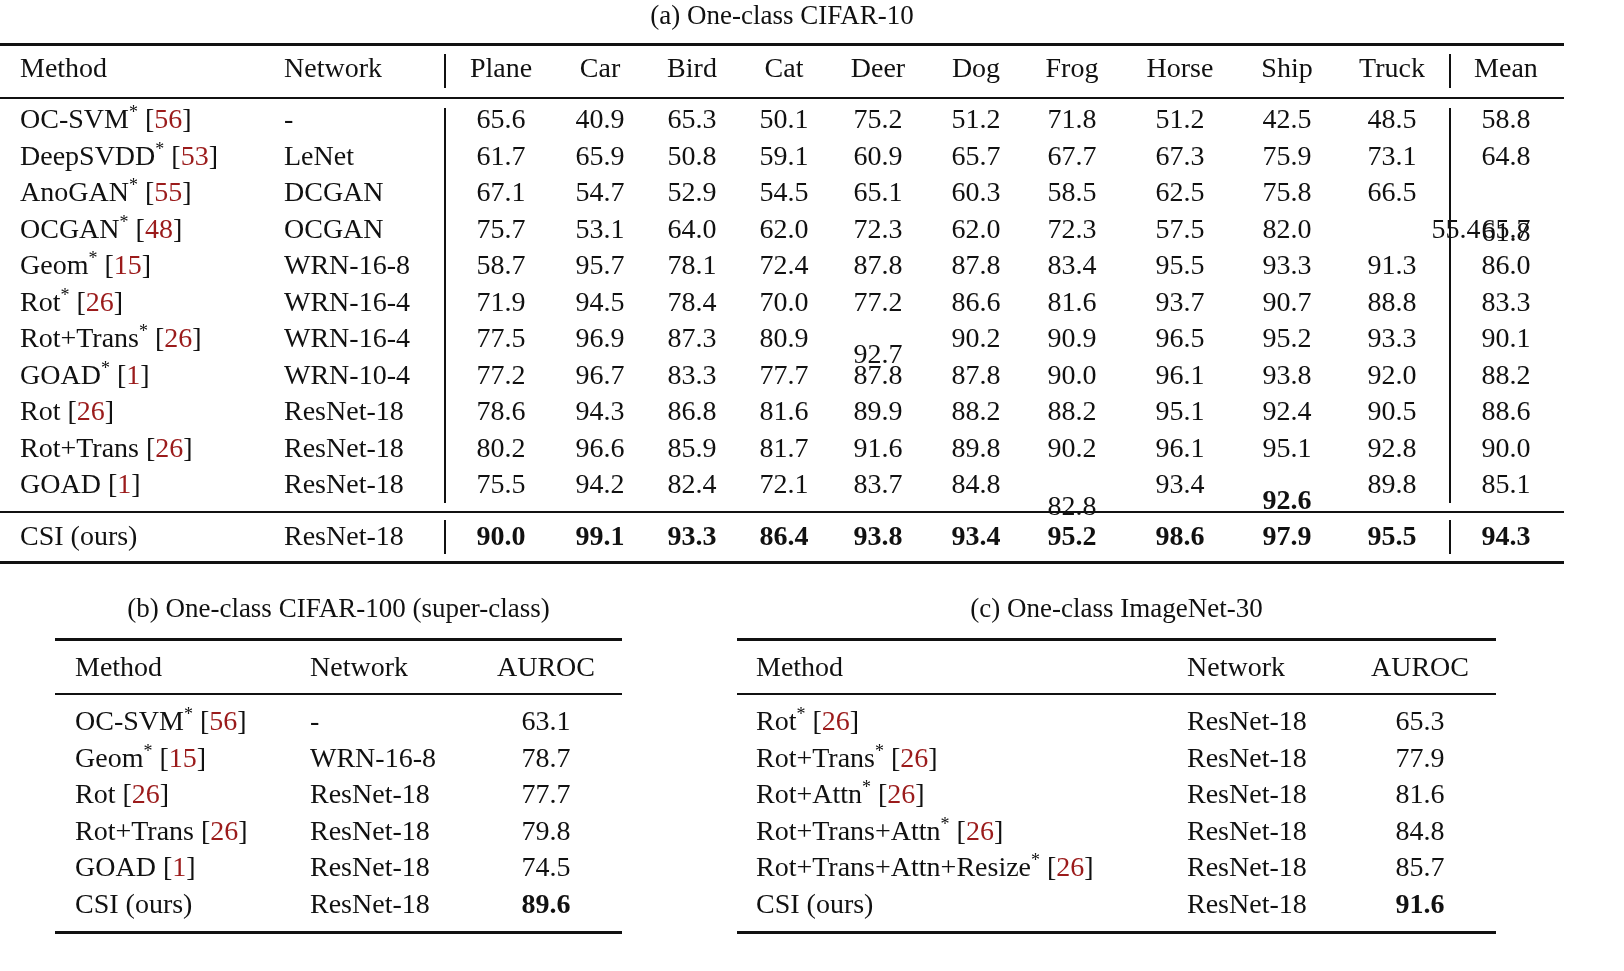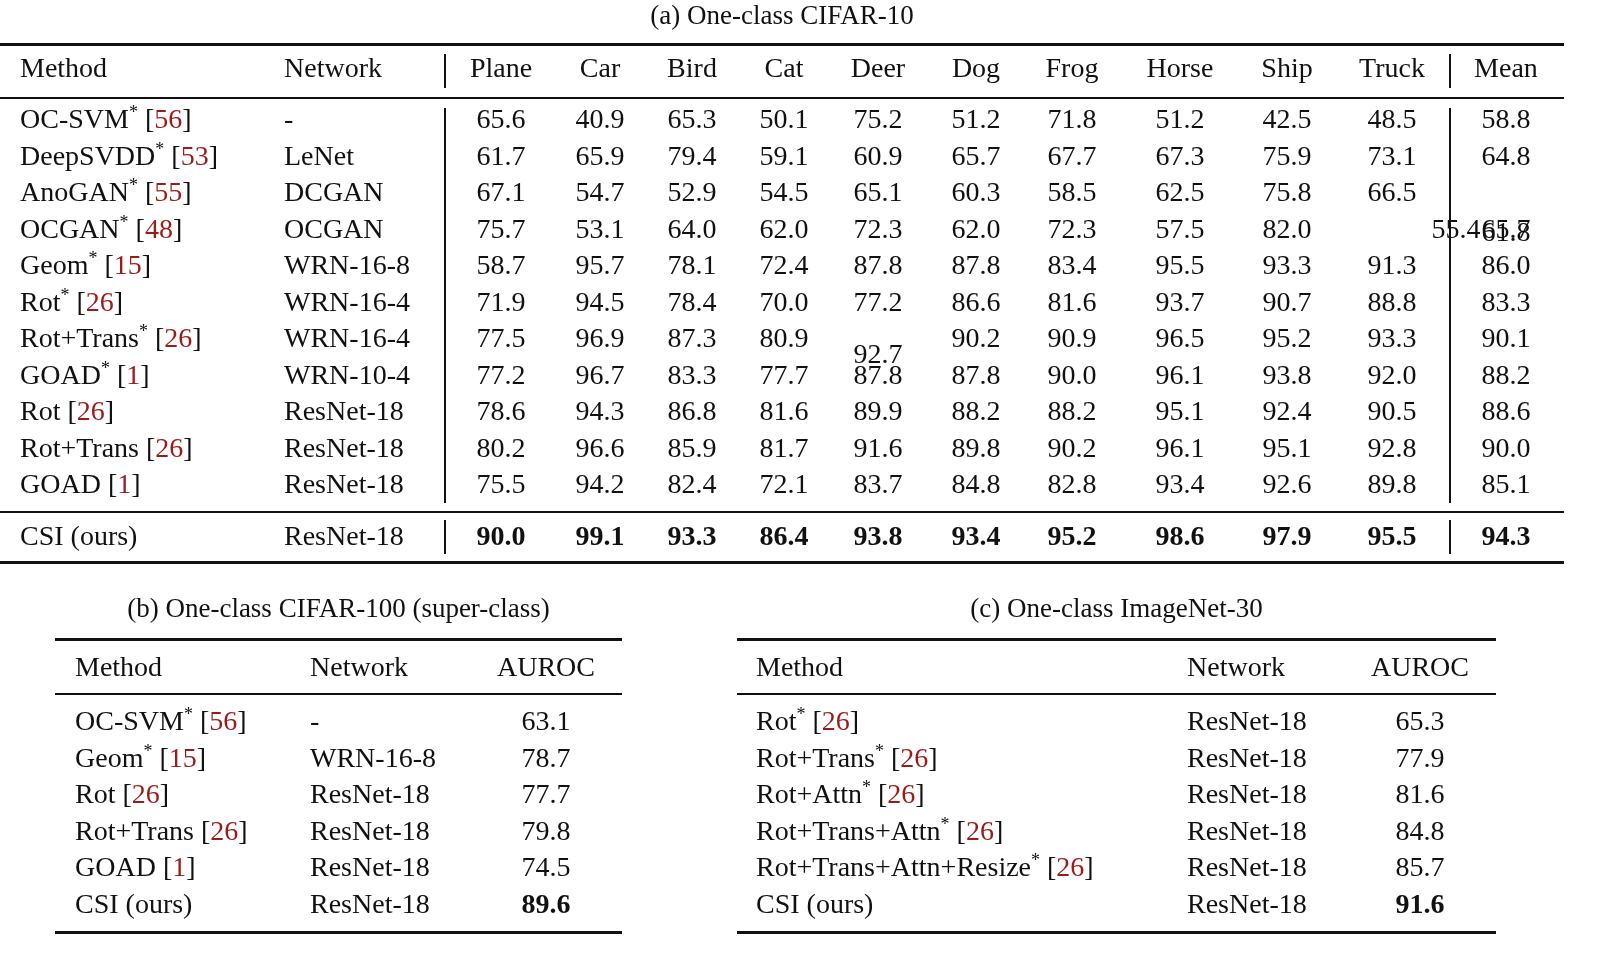--- a/index.html
+++ b/index.html
@@ -53,21 +53,21 @@
     <div class="cell num" style="left: 916px; width: 120px; top: 101px;">51.2</div>
     <div class="cell num" style="left: 1012px; width: 120px; top: 101px;">71.8</div>
     <div class="cell num" style="left: 1120px; width: 120px; top: 101px;">51.2</div>
     <div class="cell num" style="left: 1227px; width: 120px; top: 101px;">42.5</div>
     <div class="cell num" style="left: 1332px; width: 120px; top: 101px;">48.5</div>
     <div class="cell num" style="left: 1446px; width: 120px; top: 101px;">58.8</div>
     <div class="cell" style="left: 20px; top: 137.5px;"><span>DeepSVDD</span><sup class="star">*</sup> [<span class="ref">53</span>]</div>
     <div class="cell" style="left: 284px; top: 137.5px;">LeNet</div>
     <div class="cell num" style="left: 441px; width: 120px; top: 137.5px;">61.7</div>
     <div class="cell num" style="left: 540px; width: 120px; top: 137.5px;">65.9</div>
-    <div class="cell num" style="left: 632px; width: 120px; top: 137.5px;">79.4</div>
+    <div class="cell num" style="left: 632px; width: 120px; top: 137.5px;">50.8</div>
     <div class="cell num" style="left: 724px; width: 120px; top: 137.5px;">59.1</div>
     <div class="cell num" style="left: 818px; width: 120px; top: 137.5px;">60.9</div>
     <div class="cell num" style="left: 916px; width: 120px; top: 137.5px;">65.7</div>
     <div class="cell num" style="left: 1012px; width: 120px; top: 137.5px;">67.7</div>
     <div class="cell num" style="left: 1120px; width: 120px; top: 137.5px;">67.3</div>
     <div class="cell num" style="left: 1227px; width: 120px; top: 137.5px;">75.9</div>
     <div class="cell num" style="left: 1332px; width: 120px; top: 137.5px;">73.1</div>
     <div class="cell num" style="left: 1446px; width: 120px; top: 137.5px;">64.8</div>
     <div class="cell" style="left: 20px; top: 174px;"><span>AnoGAN</span><sup class="star">*</sup> [<span class="ref">55</span>]</div>
     <div class="cell" style="left: 284px; top: 174px;">DCGAN</div>
@@ -174,23 +174,23 @@
     <div class="cell num" style="left: 1332px; width: 120px; top: 429.5px;">92.8</div>
     <div class="cell num" style="left: 1446px; width: 120px; top: 429.5px;">90.0</div>
     <div class="cell" style="left: 20px; top: 466px;"><span>GOAD</span> [<span class="ref">1</span>]</div>
     <div class="cell" style="left: 284px; top: 466px;">ResNet-18</div>
     <div class="cell num" style="left: 441px; width: 120px; top: 466px;">75.5</div>
     <div class="cell num" style="left: 540px; width: 120px; top: 466px;">94.2</div>
     <div class="cell num" style="left: 632px; width: 120px; top: 466px;">82.4</div>
     <div class="cell num" style="left: 724px; width: 120px; top: 466px;">72.1</div>
     <div class="cell num" style="left: 818px; width: 120px; top: 466px;">83.7</div>
     <div class="cell num" style="left: 916px; width: 120px; top: 466px;">84.8</div>
-    <div class="cell num" style="left: 1012px; width: 120px; top: 466px;">82.8</div>
+    <div class="cell num" style="left: 1012px; width: 120px; top: 488px;">82.8</div>
     <div class="cell num" style="left: 1120px; width: 120px; top: 466px;">93.4</div>
-    <div class="cell num" style="left: 1227px; width: 120px; top: 466px;">92.6</div>
+    <div class="cell num" style="left: 1227px; width: 120px; top: 482px; font-weight: bold;">92.6</div>
     <div class="cell num" style="left: 1332px; width: 120px; top: 466px;">89.8</div>
     <div class="cell num" style="left: 1446px; width: 120px; top: 466px;">85.1</div>
     <div class="cell" style="left: 20px; top: 518px;">CSI (ours)</div>
     <div class="cell" style="left: 284px; top: 518px;">ResNet-18</div>
     <div class="cell num bold" style="left: 441px; width: 120px; top: 518px;">90.0</div>
     <div class="cell num bold" style="left: 540px; width: 120px; top: 518px;">99.1</div>
     <div class="cell num bold" style="left: 632px; width: 120px; top: 518px;">93.3</div>
     <div class="cell num bold" style="left: 724px; width: 120px; top: 518px;">86.4</div>
     <div class="cell num bold" style="left: 818px; width: 120px; top: 518px;">93.8</div>
     <div class="cell num bold" style="left: 916px; width: 120px; top: 518px;">93.4</div>

